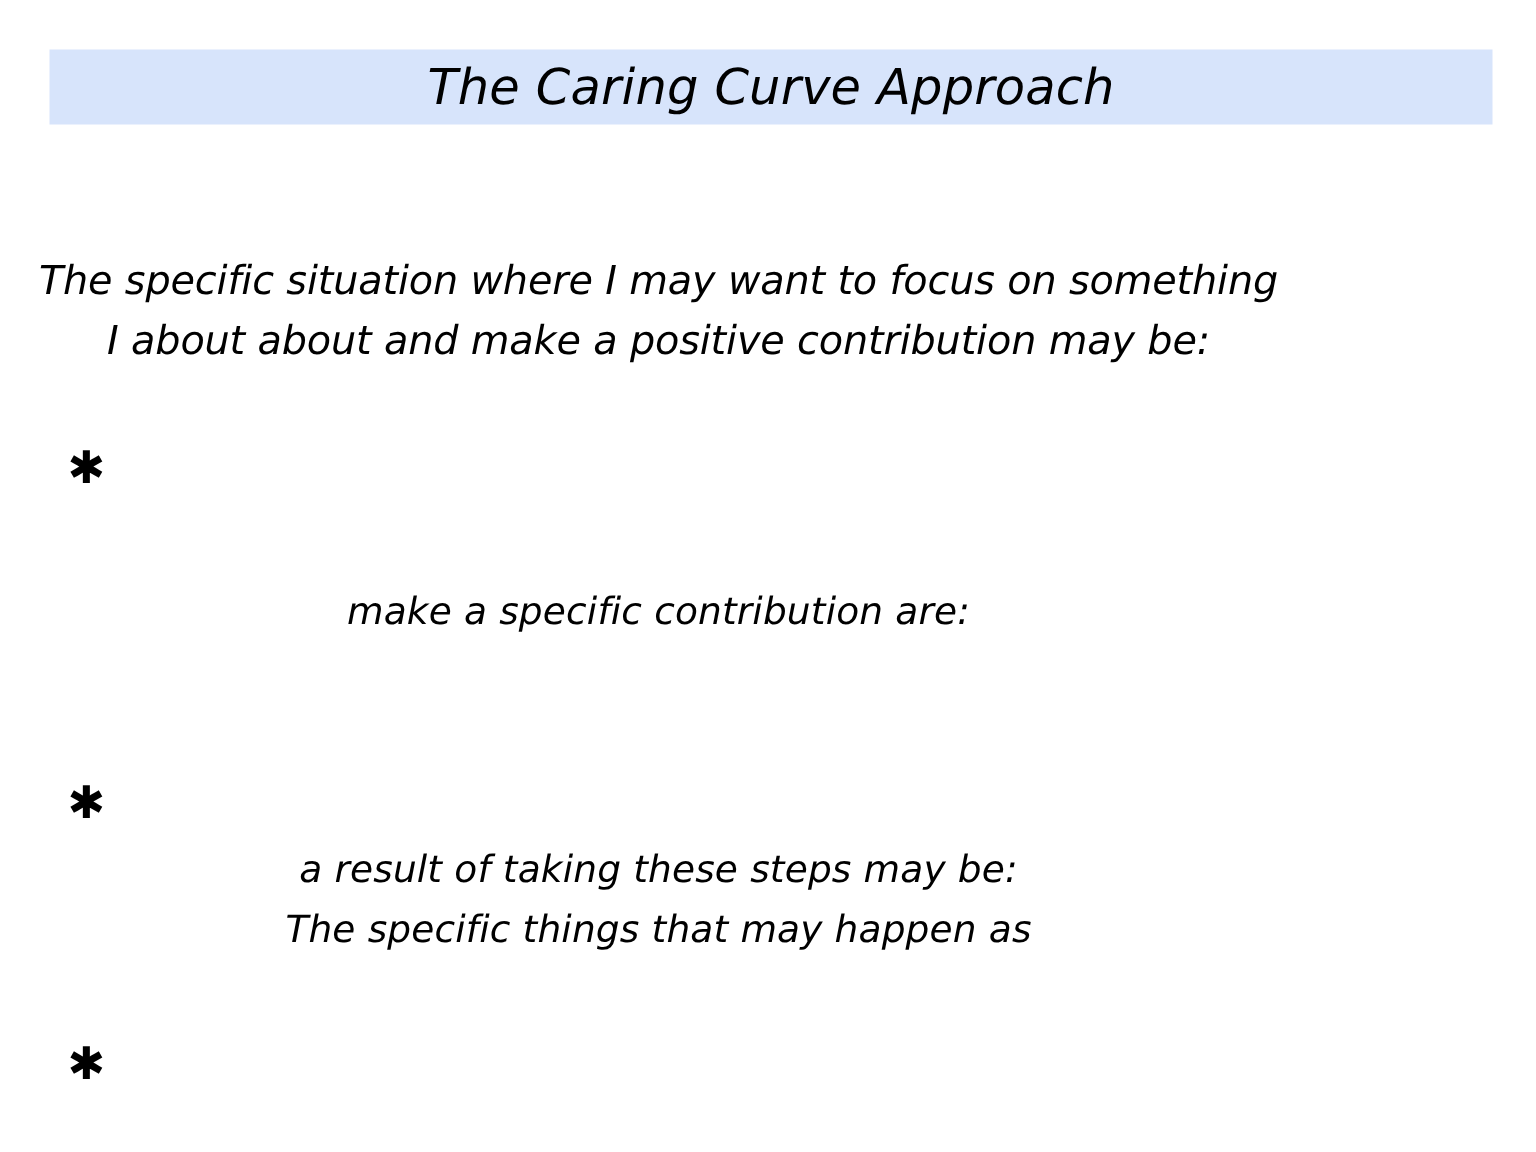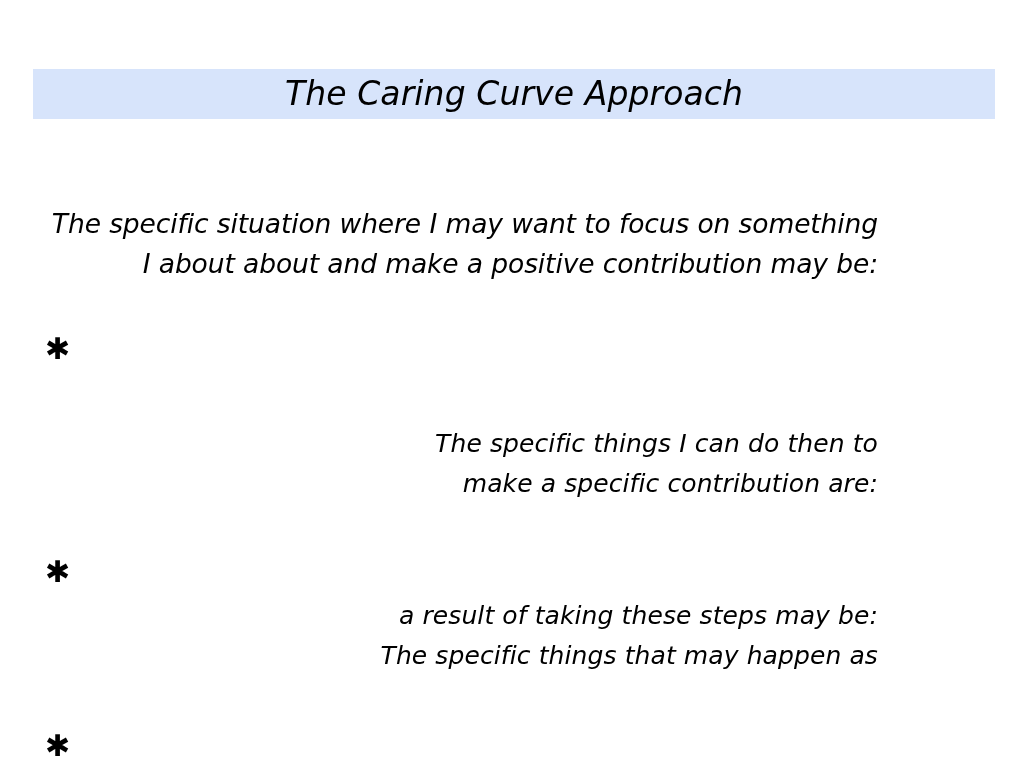--- a/index.html
+++ b/index.html
@@ -15,21 +15,20 @@
     overflow: hidden;
     font-family: "DejaVu Sans", sans-serif;
     color: #000000;
     -webkit-font-smoothing: antialiased;
   }
 
   .slide {
     position: absolute;
     inset: 0;
     background: #ffffff;
-    margin-top: 36px;
   }
 
   
   .title-band {
     position: absolute;
     left: 33px;
     top: 33px;
     width: 962px;
     height: 50px;
     background: #d7e4fb;
@@ -47,21 +46,21 @@
     color: #000000;
     white-space: nowrap;
     transform: translateY(-1px);
   }
 
   
   .block {
     position: absolute;
     left: 0;
     width: 878px;
-    text-align: right;
+    text-align: center;
     font-style: italic;
     font-weight: 400;
     color: #000000;
   }
   .block .line {
     display: block;
     white-space: nowrap;
   }
 
   
@@ -113,21 +112,20 @@
   </div>
 
   <div class="block block-1">
     <span class="line">The specific situation where I may want to focus on something</span>
     <span class="line">I about about and make a positive contribution may be:</span>
   </div>
 
   <div class="bullet bullet-1">✱</div>
 
   <div class="block block-2">
-    <span class="line">The specific things I can do then to</span>
     <span class="line">make a specific contribution are:</span>
   </div>
 
   <div class="bullet bullet-2">✱</div>
 
   <div class="block block-3">
     <span class="line">a result of taking these steps may be:</span>
     <span class="line">The specific things that may happen as</span>
   </div>
 

